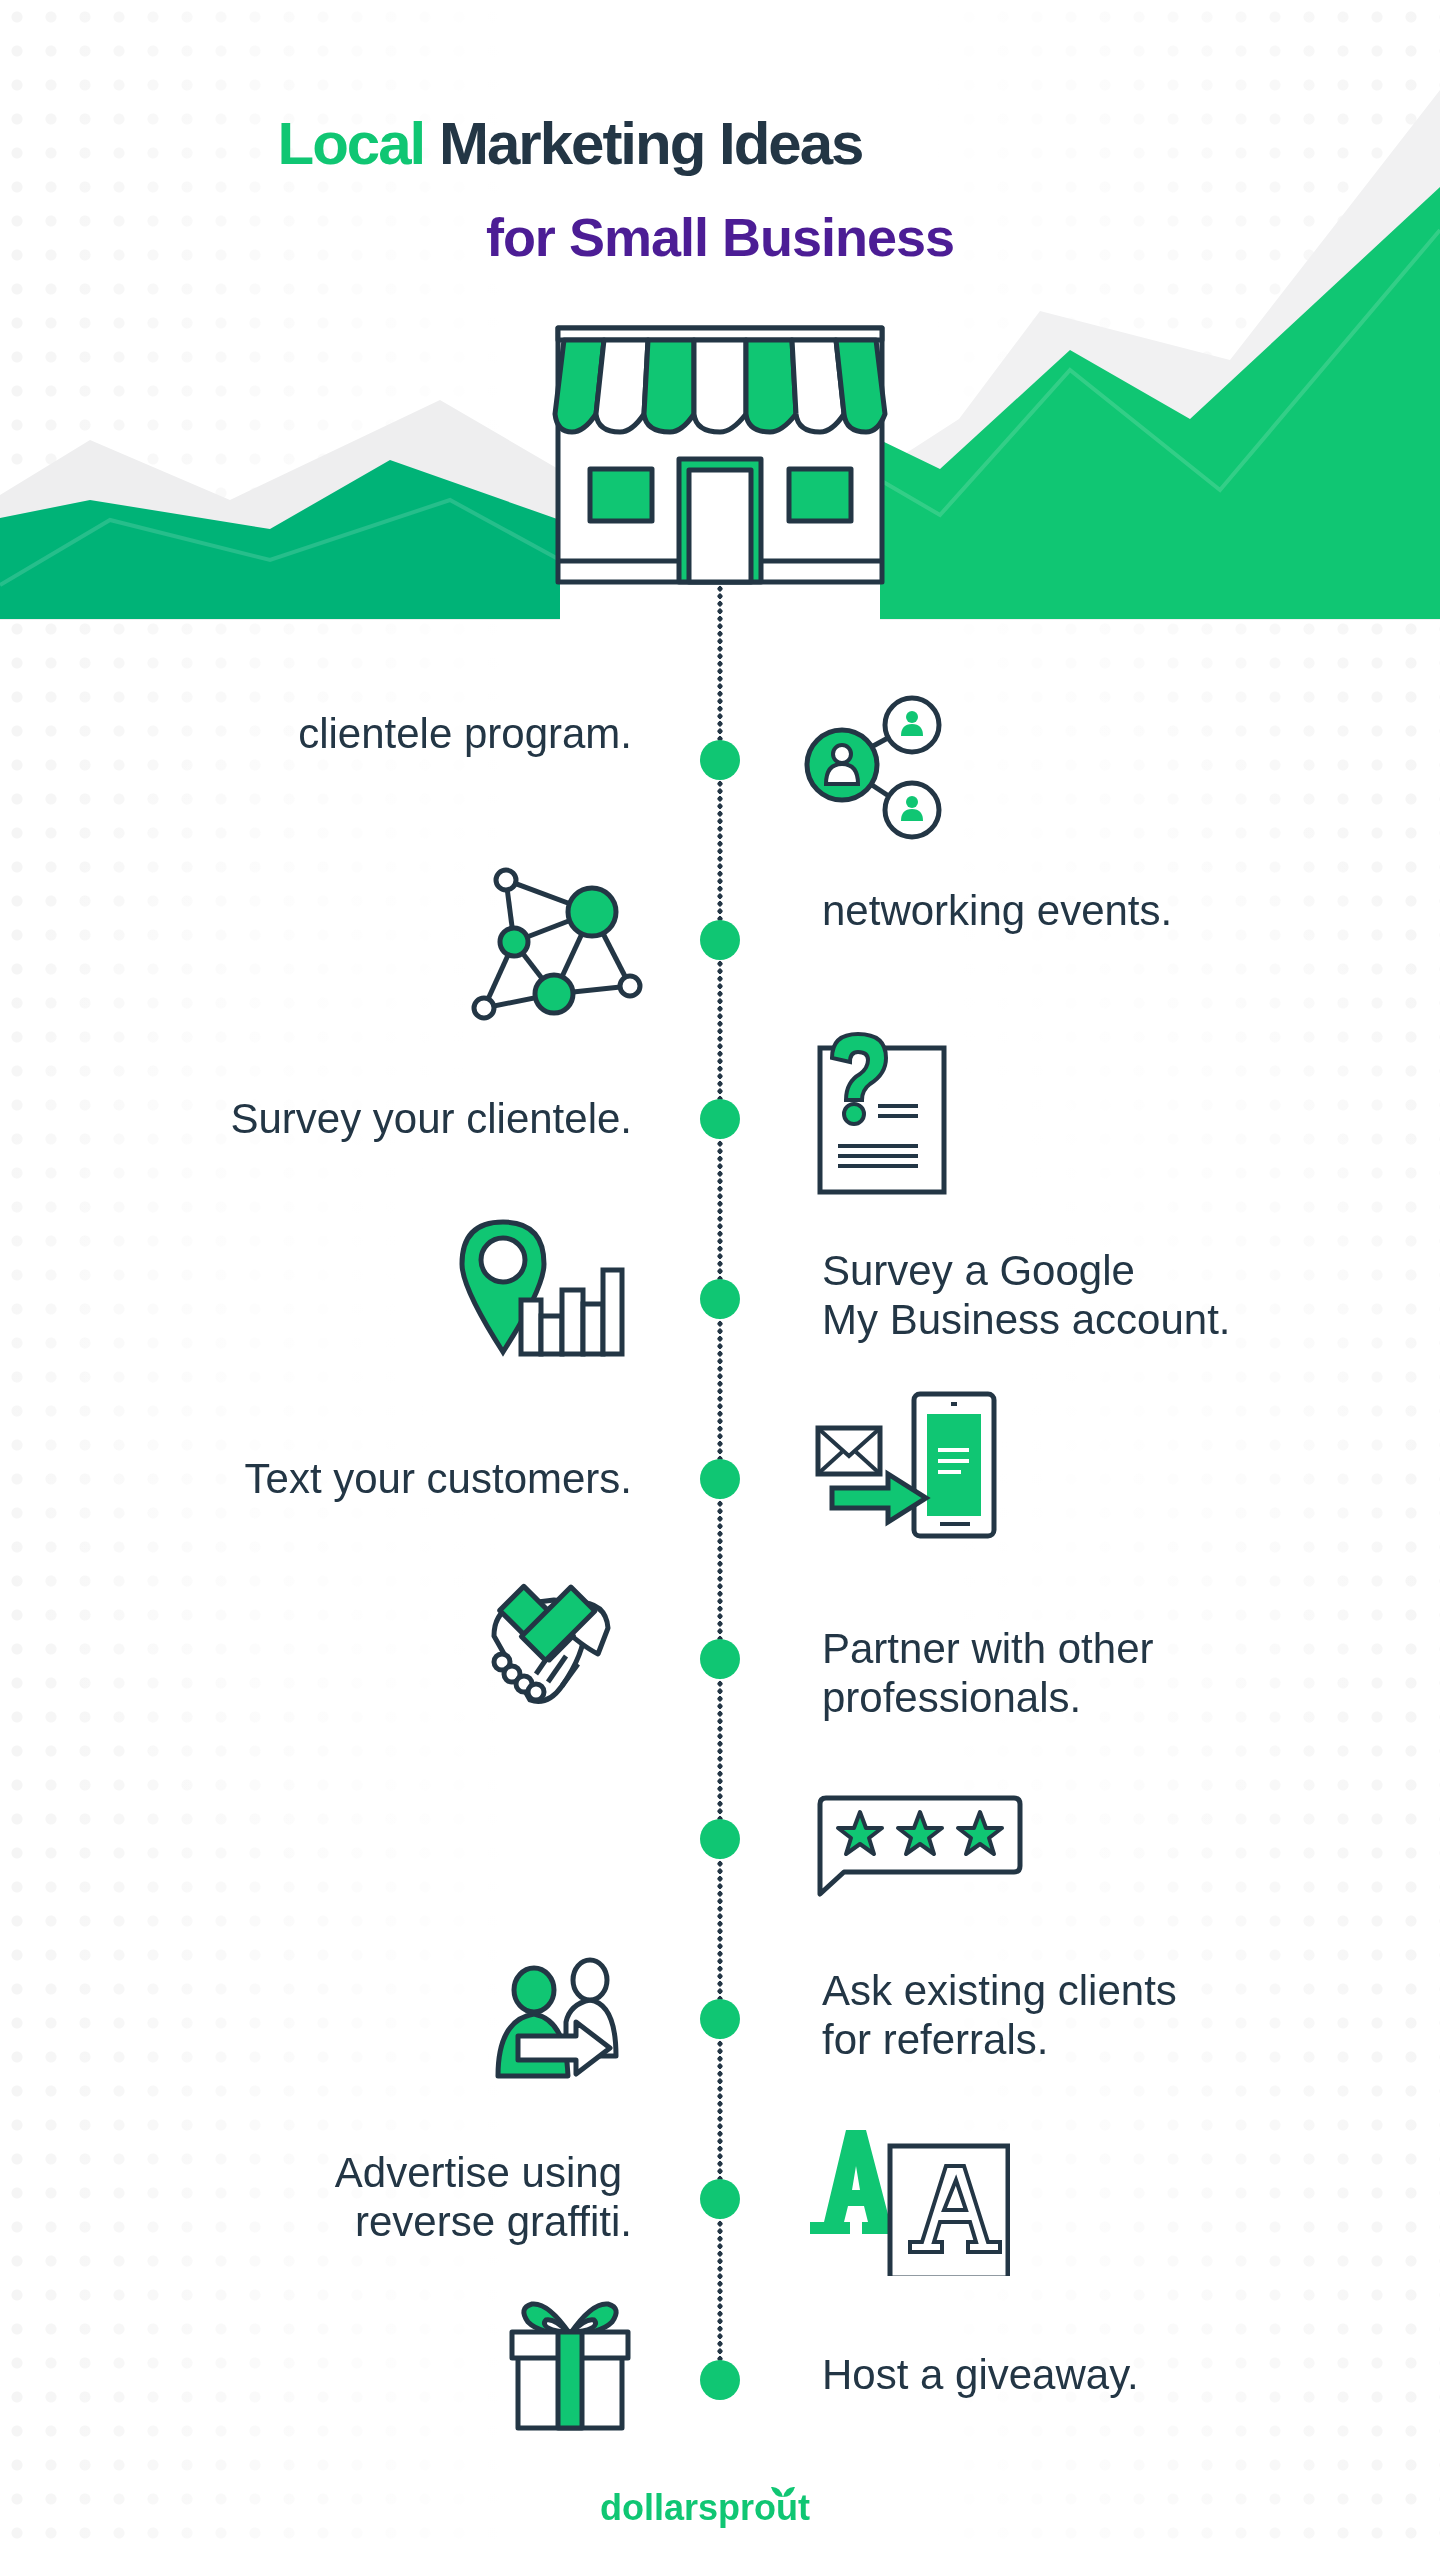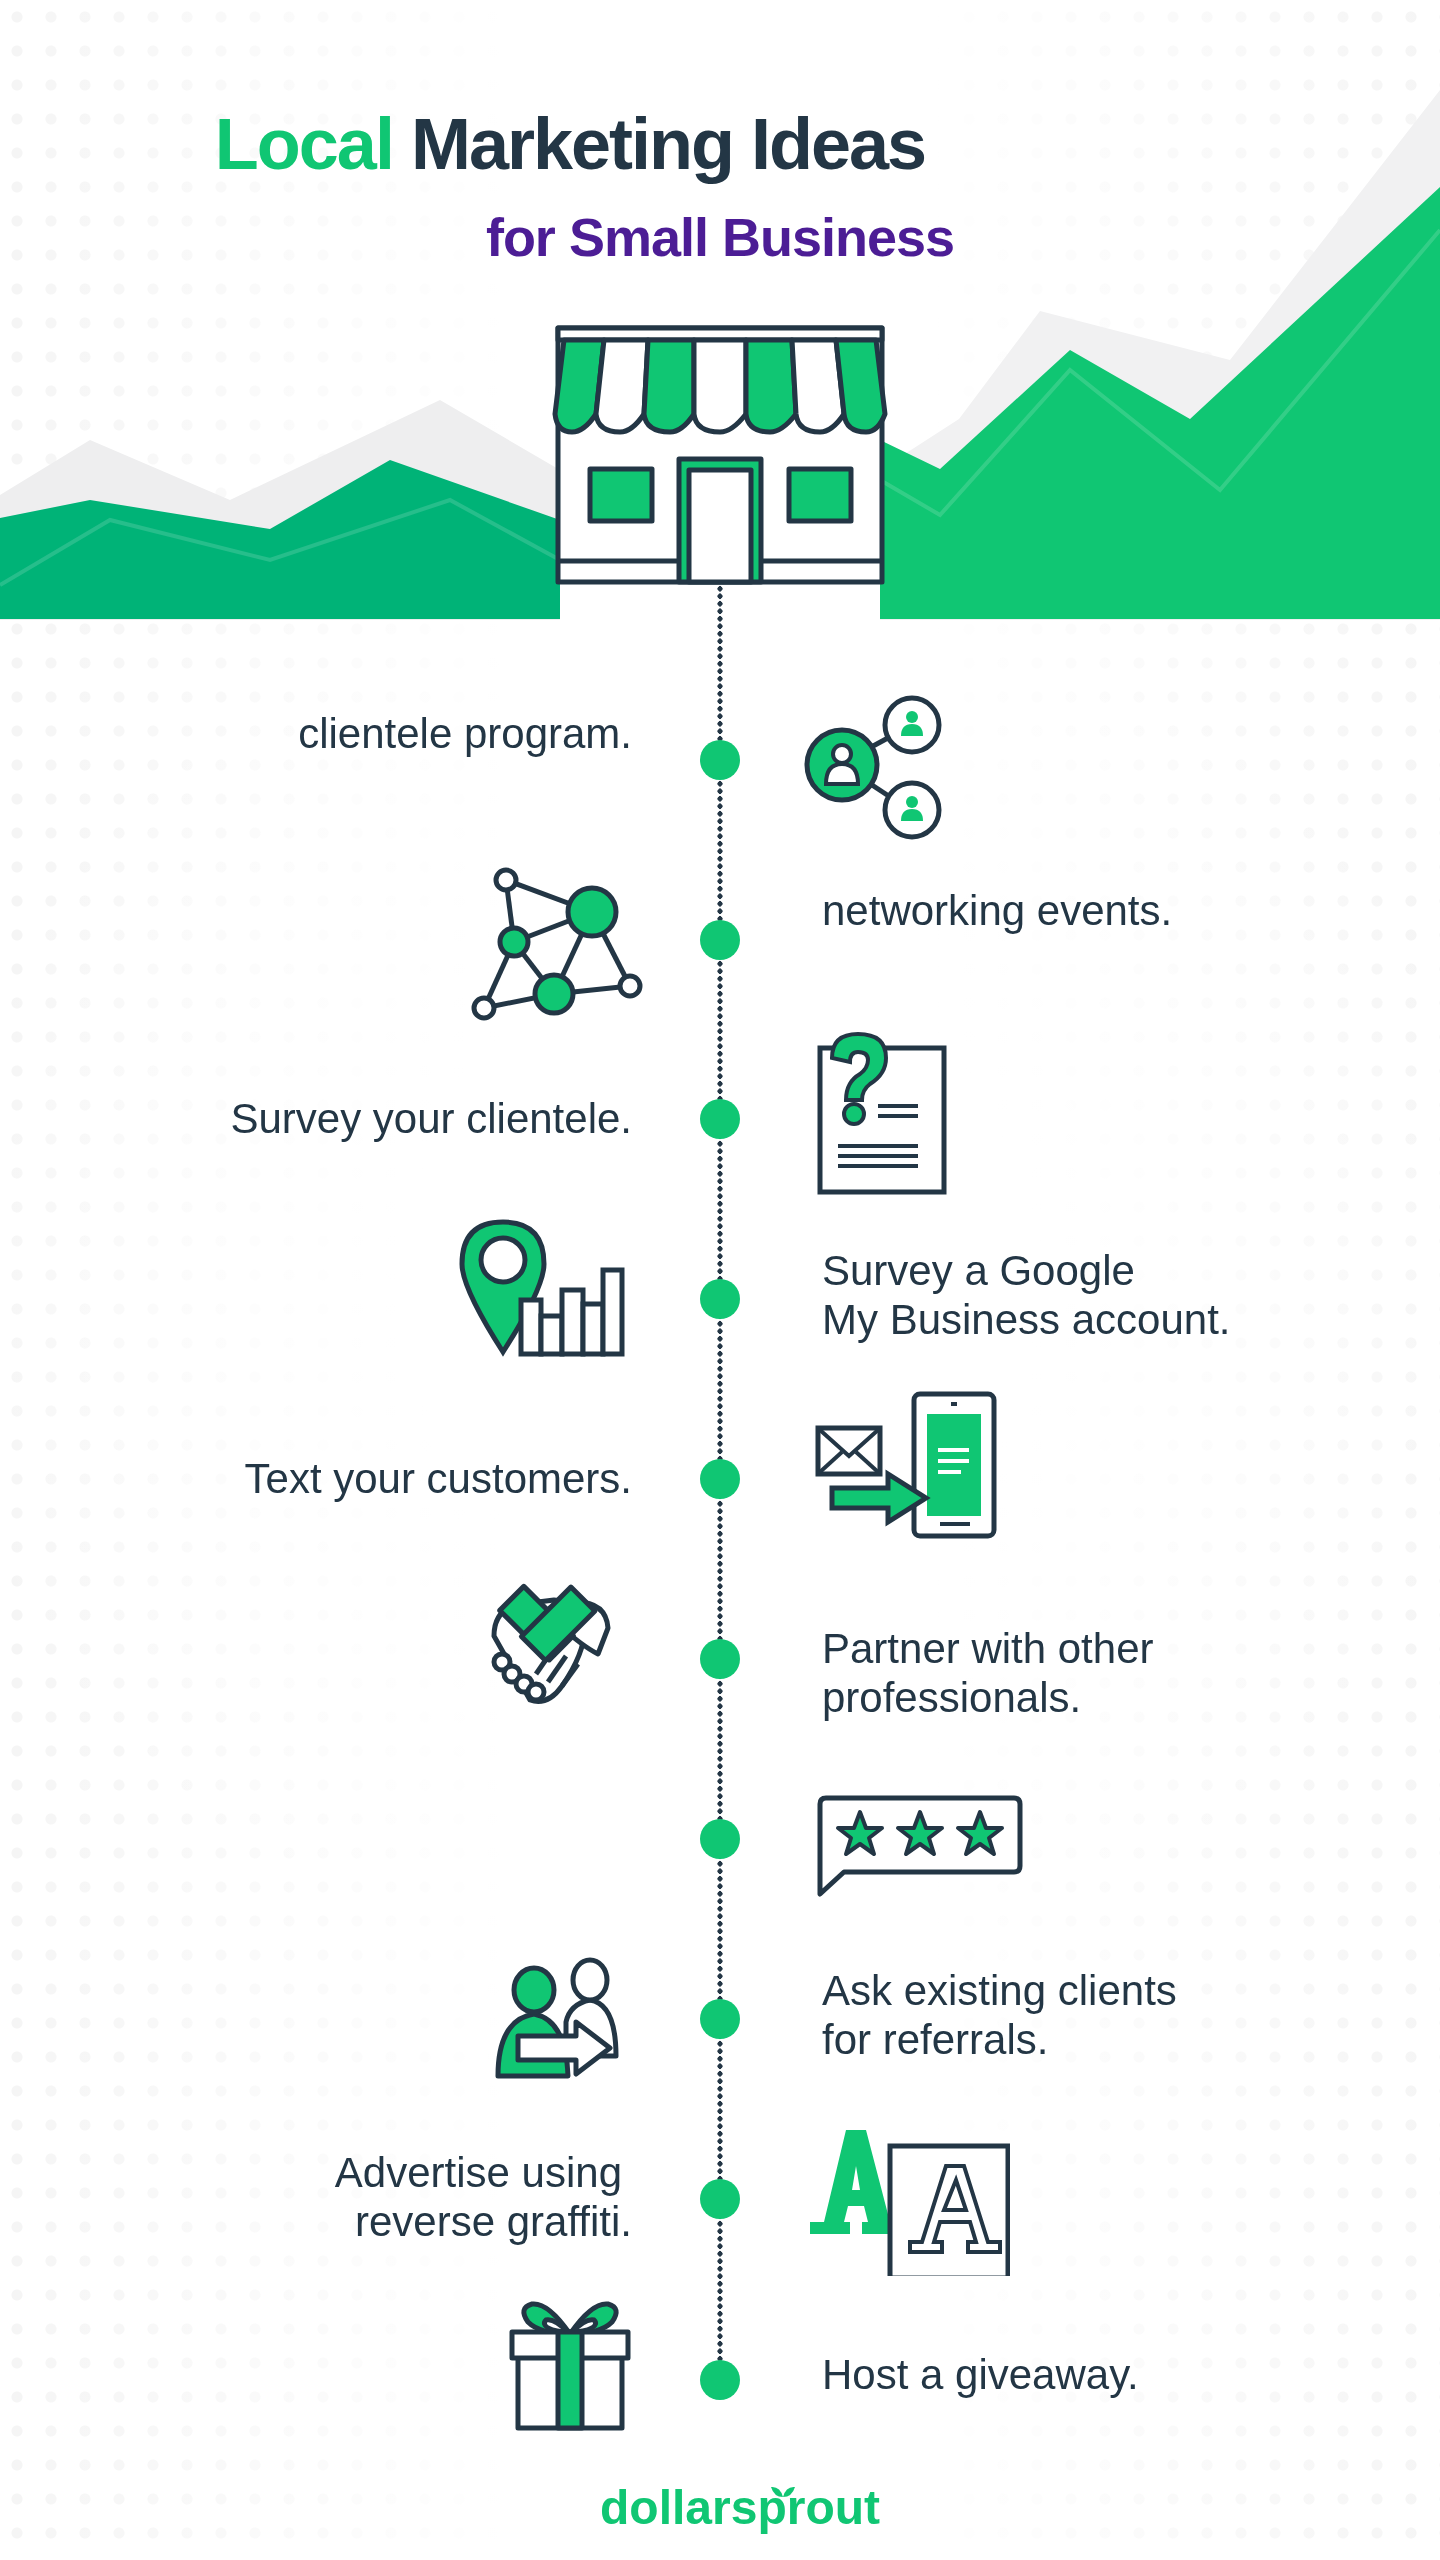--- a/index.html
+++ b/index.html
@@ -17,21 +17,21 @@
   }
   .bg-fade {
     position: absolute; inset: 0;
     background:
       radial-gradient(ellipse 55% 30% at 50% 50%, #ffffff 40%, rgba(255,255,255,0) 100%),
       linear-gradient(90deg, rgba(255,255,255,0) 0%, #ffffff 35%, #ffffff 65%, rgba(255,255,255,0) 100%);
   }
   .header-svg { position: absolute; left: 0; top: 0; width: 1440px; height: 640px; }
   .title {
     position: absolute; left: 0; width: 1140px; top: 92px;
-    text-align: center; font-weight: 700; font-size: 72px; line-height: 104px;
+    text-align: center; font-weight: 700; font-size: 60px; line-height: 104px;
     letter-spacing: -2px;
   }
   .title .accent { color: #10c673; }
   .title .main { color: #233645; }
   .subtitle {
     position: absolute; left: 0; width: 1440px; top: 206px;
     text-align: center; font-weight: 700; font-size: 54px; line-height: 62px;
     color: #4c1d95; letter-spacing: -1px;
   }
   .store { position: absolute; left: 552px; top: 322px; width: 336px; height: 266px; }
@@ -47,21 +47,21 @@
   }
   .txt {
     position: absolute; font-size: 42px; line-height: 49px; color: #233645;
     white-space: nowrap;
   }
   .txt.left { right: 808px; text-align: right; }
   .txt.right { left: 822px; text-align: left; }
   .icon { position: absolute; }
   .logo {
     position: absolute; left: 600px; top: 2484px; width: 240px; height: 50px;
-    text-align: right; font-weight: 700; font-size: 48px; line-height: 48px;
+    text-align: left; font-weight: 700; font-size: 36px; line-height: 48px;
     color: #10c673; letter-spacing: 0px;
   }
 </style>
 </head>
 <body>
 
 <div class="bg-dots"></div>
 <div class="bg-fade"></div>
 
 <svg class="header-svg" viewBox="0 0 1440 640">

